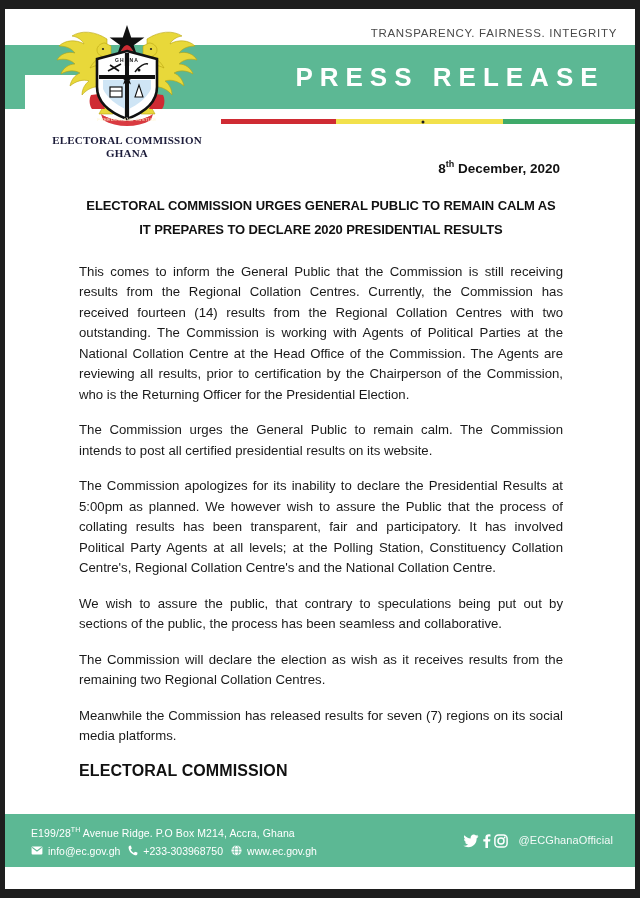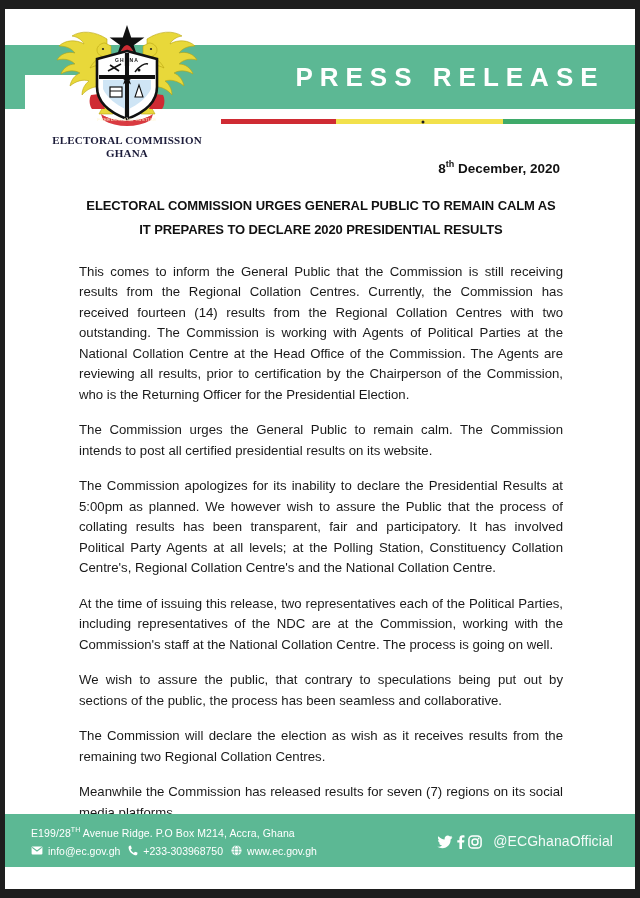--- a/index.html
+++ b/index.html
@@ -188,37 +188,38 @@
   .footer-addr sup { font-size: 7px; }
   .footer-contacts {
     display: flex;
     align-items: center;
     gap: 8px;
     margin-top: 2px;
   }
   .contact { display: flex; align-items: center; gap: 5px; white-space: nowrap; }
   .footer-right {
     display: flex;
-    align-items: flex-end;
+    align-items: flex-start;
     gap: 5px;
-    font-size: 14px;
+    font-size: 11px;
   }
   .social-icons { display: flex; align-items: center; gap: 3px; }
   .handle { margin-left: 6px; opacity: .93; letter-spacing: 0.1px; }
 
   svg { display: block; }
 </style>
 </head>
 <body>
 
 <div class="screen">
   <div class="page">
 
     <div class="header">
 
+      <div class="tagline">TRANSPARENCY. FAIRNESS. INTEGRITY</div>
 
       <div class="green-band">
         <div class="band-notch"></div>
       </div>
 
       <div class="press-release-text">PRESS RELEASE</div>
 
       <div class="flag-stripe">
         <div class="seg seg-red"></div>
         <div class="seg seg-yellow">
@@ -302,21 +303,20 @@
 
     <div class="doc">
 
       <p class="date-line"><span>8</span><sup>th</sup><span> December, 2020</span></p>
 
       <h1 class="headline">ELECTORAL COMMISSION URGES GENERAL PUBLIC TO REMAIN CALM AS IT PREPARES TO DECLARE 2020 PRESIDENTIAL RESULTS</h1>
 
       <p class="para">This comes to inform the General Public that the Commission is still receiving results from the Regional Collation Centres. Currently, the Commission has received fourteen (14) results from the Regional Collation Centres with two outstanding. The Commission is working with Agents of Political Parties at the National Collation Centre at the Head Office of the Commission. The Agents are reviewing all results, prior to certification by the Chairperson of the Commission, who is the Returning Officer for the Presidential Election.</p>
       <p class="para">The Commission urges the General Public to remain calm. The Commission intends to post all certified presidential results on its website.</p>
       <p class="para">The Commission apologizes for its inability to declare the Presidential Results at 5:00pm as planned. We however wish to assure the Public that the process of collating results has been transparent, fair and participatory. It has involved Political Party Agents at all levels; at the Polling Station, Constituency Collation Centre's, Regional Collation Centre's and the National Collation Centre.</p>
-      <p class="para">At the time of issuing this release, two representatives each of the Political Parties, including representatives of the NDC are at the Commission, working with the Commission's staff at the National Collation Centre. The process is going on well.</p>
       <p class="para">We wish to assure the public, that contrary to speculations being put out by sections of the public, the process has been seamless and collaborative.</p>
       <p class="para">The Commission will declare the election as wish as it receives results from the remaining two Regional Collation Centres.</p>
       <p class="para">Meanwhile the Commission has released results for seven (7) regions on its social media platforms.</p>
 
       <p class="signoff">ELECTORAL COMMISSION</p>
     </div>
 
     <div class="footer">
       <div class="footer-left">
         <div class="footer-addr"><span>E199/28</span><sup>TH</sup><span> Avenue Ridge. P.O Box M214, Accra, Ghana</span></div>

